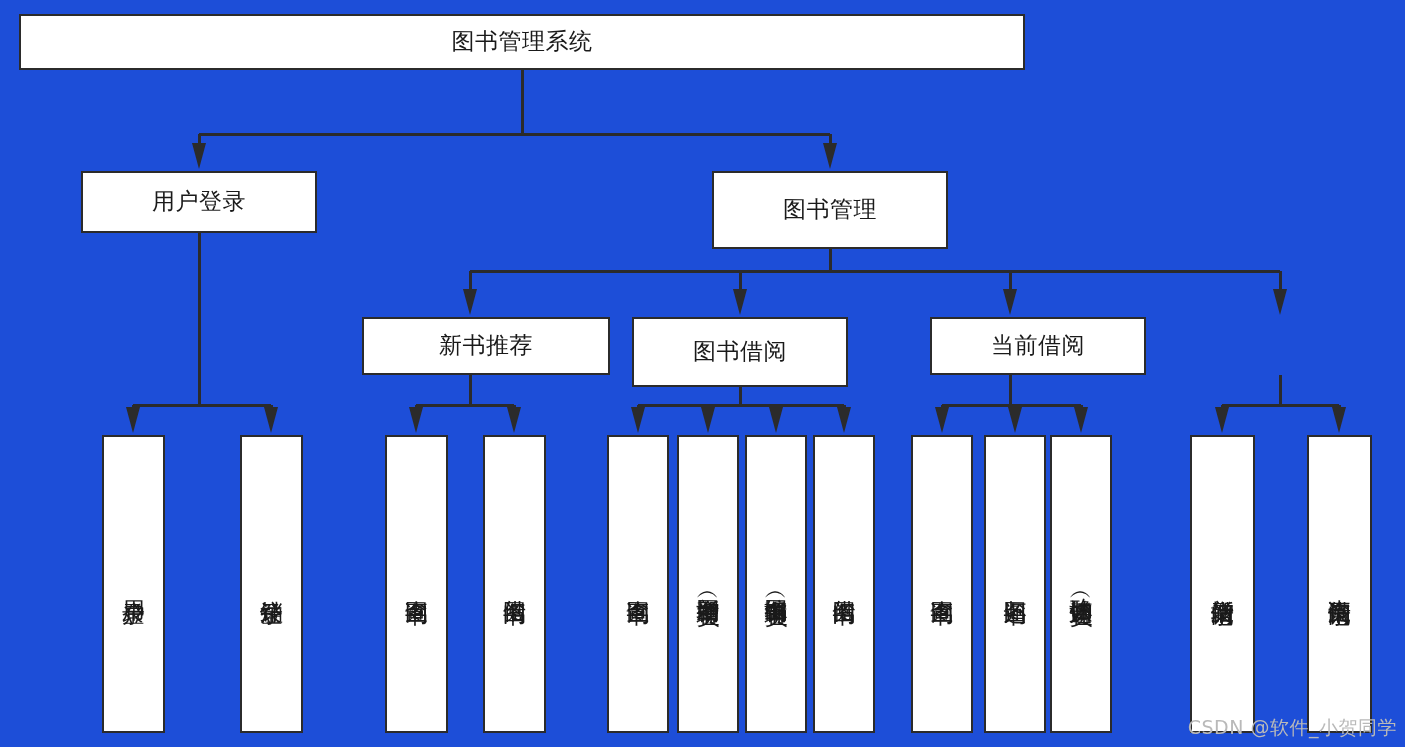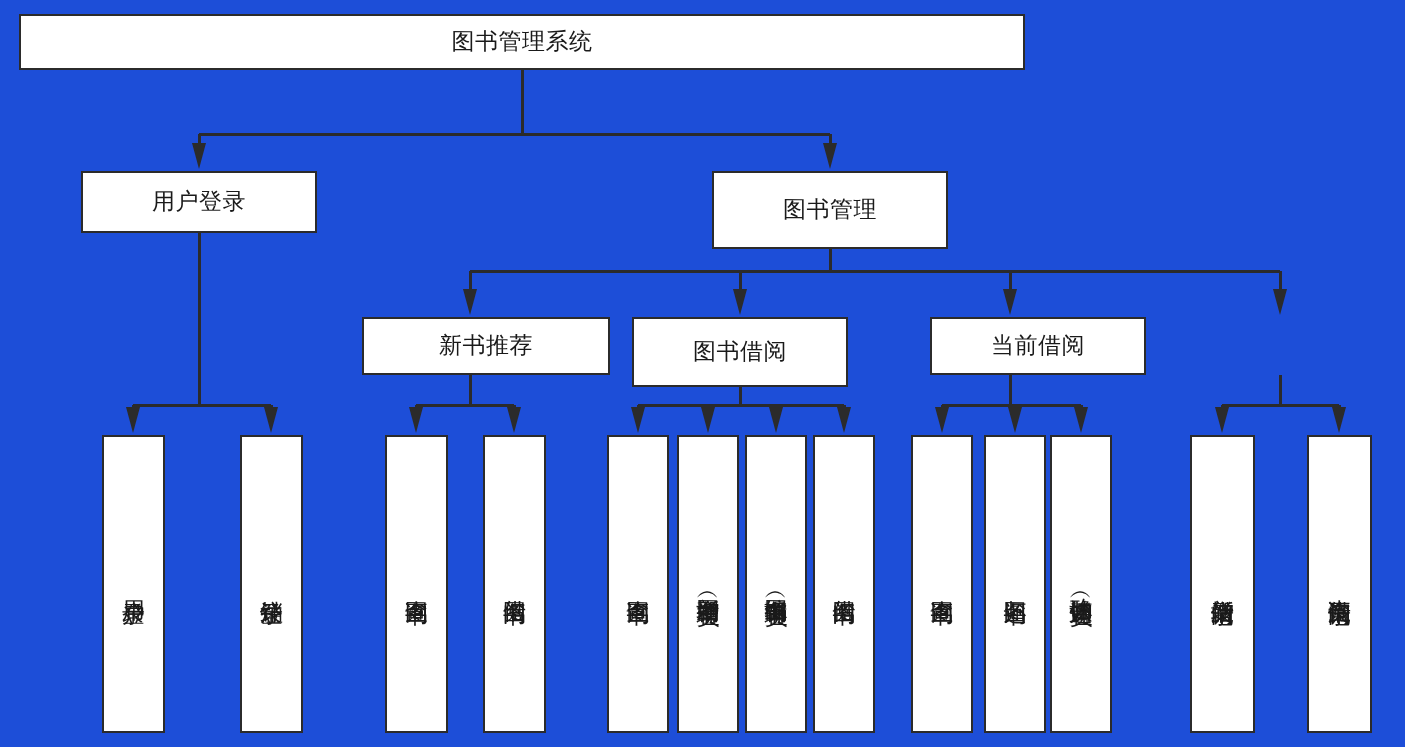--- a/index.html
+++ b/index.html
@@ -180,13 +180,14 @@
   <div class="node vertical" id="node-leaf-10" style="left: 1050px; top: 435px; width: 62px; height: 298px;">
     <span class="label">确认归还（管理员）</span>
   </div>
   <div class="node vertical" id="node-leaf-11" style="left: 1190px; top: 435px; width: 65px; height: 298px;">
     <span class="label">新增借阅记录</span>
   </div>
   <div class="node vertical" id="node-leaf-12" style="left: 1307px; top: 435px; width: 65px; height: 298px;">
     <span class="label">查询借阅记录</span>
   </div>
 
+  <div id="watermark">CSDN @软件_小贺同学</div>
 </div>
 
 </body></html>

